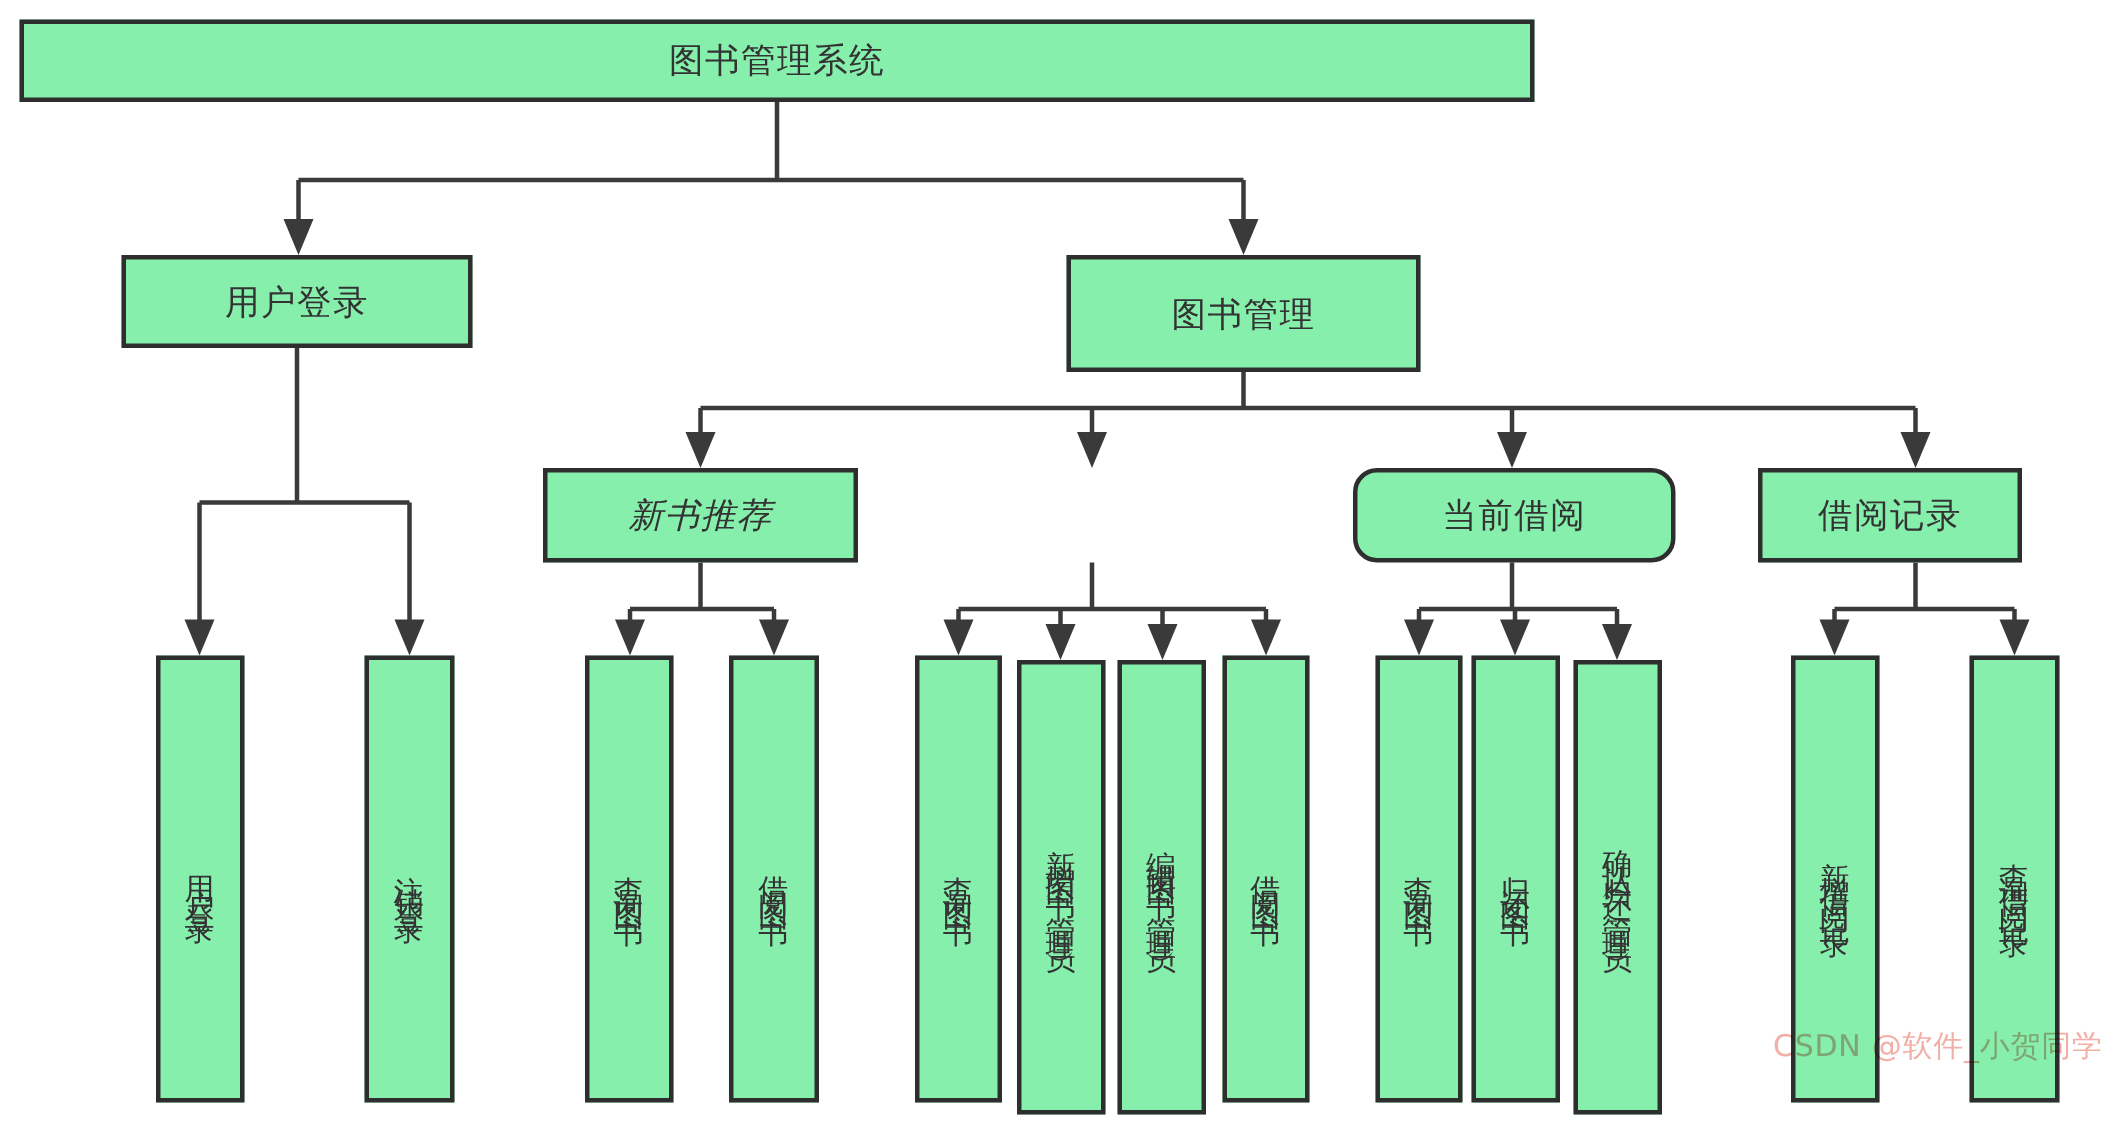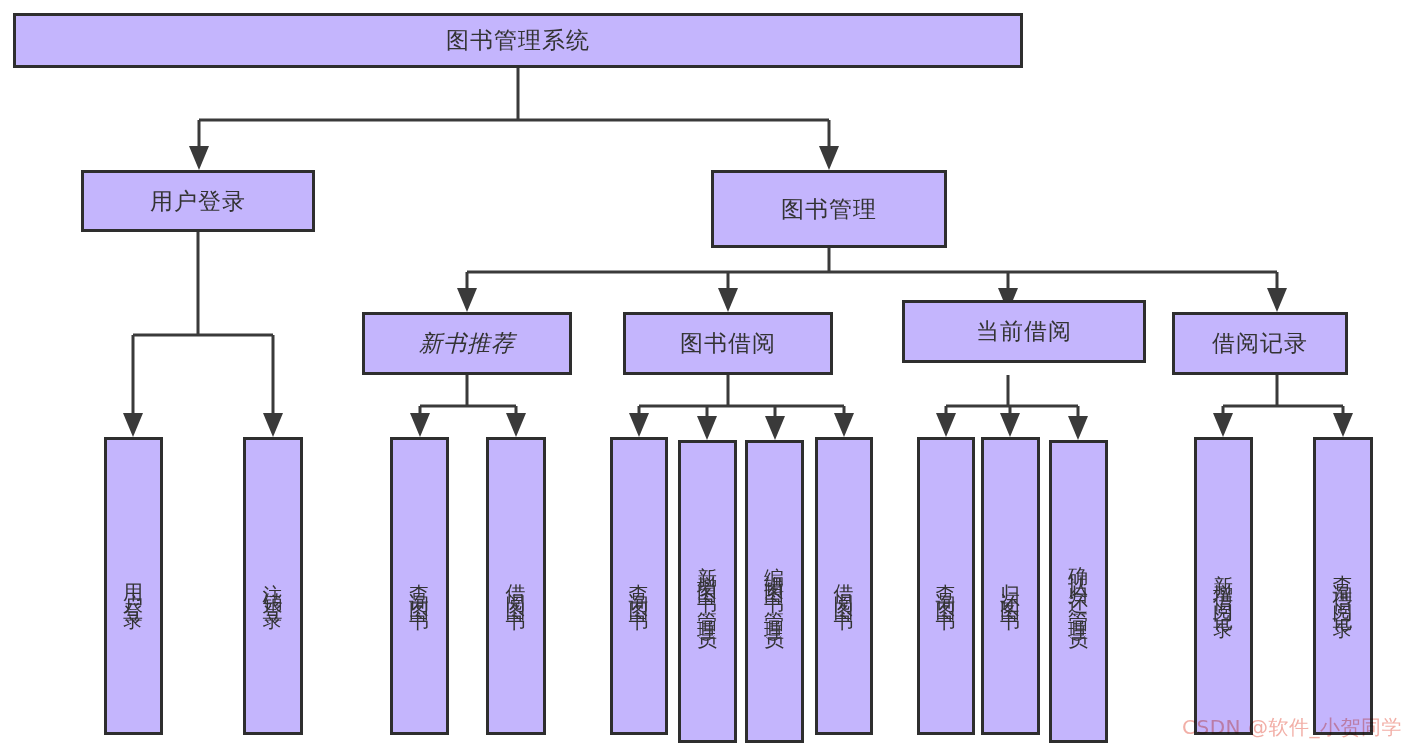--- a/index.html
+++ b/index.html
@@ -3,33 +3,33 @@
 <meta charset="utf-8">
 <style>
   html,body{margin:0;padding:0;background:#ffffff;}
   body{font-family:"DejaVu Sans","Liberation Sans",sans-serif;}
   #stage{
     position:relative;width:1405px;height:747px;background:#ffffff;overflow:hidden;
   }
   #wires{position:absolute;left:0;top:0;width:1405px;height:747px;}
   .box{
     position:absolute;box-sizing:border-box;
-    border:3px solid #2e2e2e;background:#c4b5fd;
+    border:3px solid #2e2e2e;background:#86efac;
     display:flex;align-items:center;justify-content:center;
     color:#333333;
   }
   .box .lbl{white-space:nowrap;}
   .h{font-size:23px;letter-spacing:1px;}
   .v{font-size:20px;}
   .v .lbl{
     writing-mode:vertical-rl;text-orientation:mixed;
     letter-spacing:9px;line-height:1;
   }
   #watermark{
-    position:absolute;left:1182px;top:714px;
+    position:absolute;left:1182px;top:684px;
     font-size:20px;letter-spacing:0.5px;
     color:#f2afa7;mix-blend-mode:multiply;
     white-space:nowrap;
   }
 </style>
 </head>
 <body>
 
 <div id="stage">
 
@@ -73,24 +73,21 @@
   <div class="box h" style="left:81px;top:170px;width:234px;height:62px;">
     <span class="lbl">用户登录</span>
   </div>
   <div class="box h" style="left:711px;top:170px;width:236px;height:78px;">
     <span class="lbl">图书管理</span>
   </div>
 
   <div class="box h" style="left:362px;top:312px;width:210px;height:63px;font-style:italic;">
     <span class="lbl">新书推荐</span>
   </div>
-  <div class="box h" style="left:623px;top:312px;width:210px;height:63px;">
-    <span class="lbl">图书借阅</span>
-  </div>
-  <div class="box h" style="left:902px;top:300px;width:244px;height:63px;">
+  <div class="box h" style="left:902px;top:312px;width:215px;height:63px;border-radius:16px;">
     <span class="lbl">当前借阅</span>
   </div>
   <div class="box h" style="left:1172px;top:312px;width:176px;height:63px;">
     <span class="lbl">借阅记录</span>
   </div>
 
   <div class="box v" style="left:104px;top:437px;width:59px;height:298px;">
     <span class="lbl">用户登录</span>
   </div>
   <div class="box v" style="left:243px;top:437px;width:60px;height:298px;">

